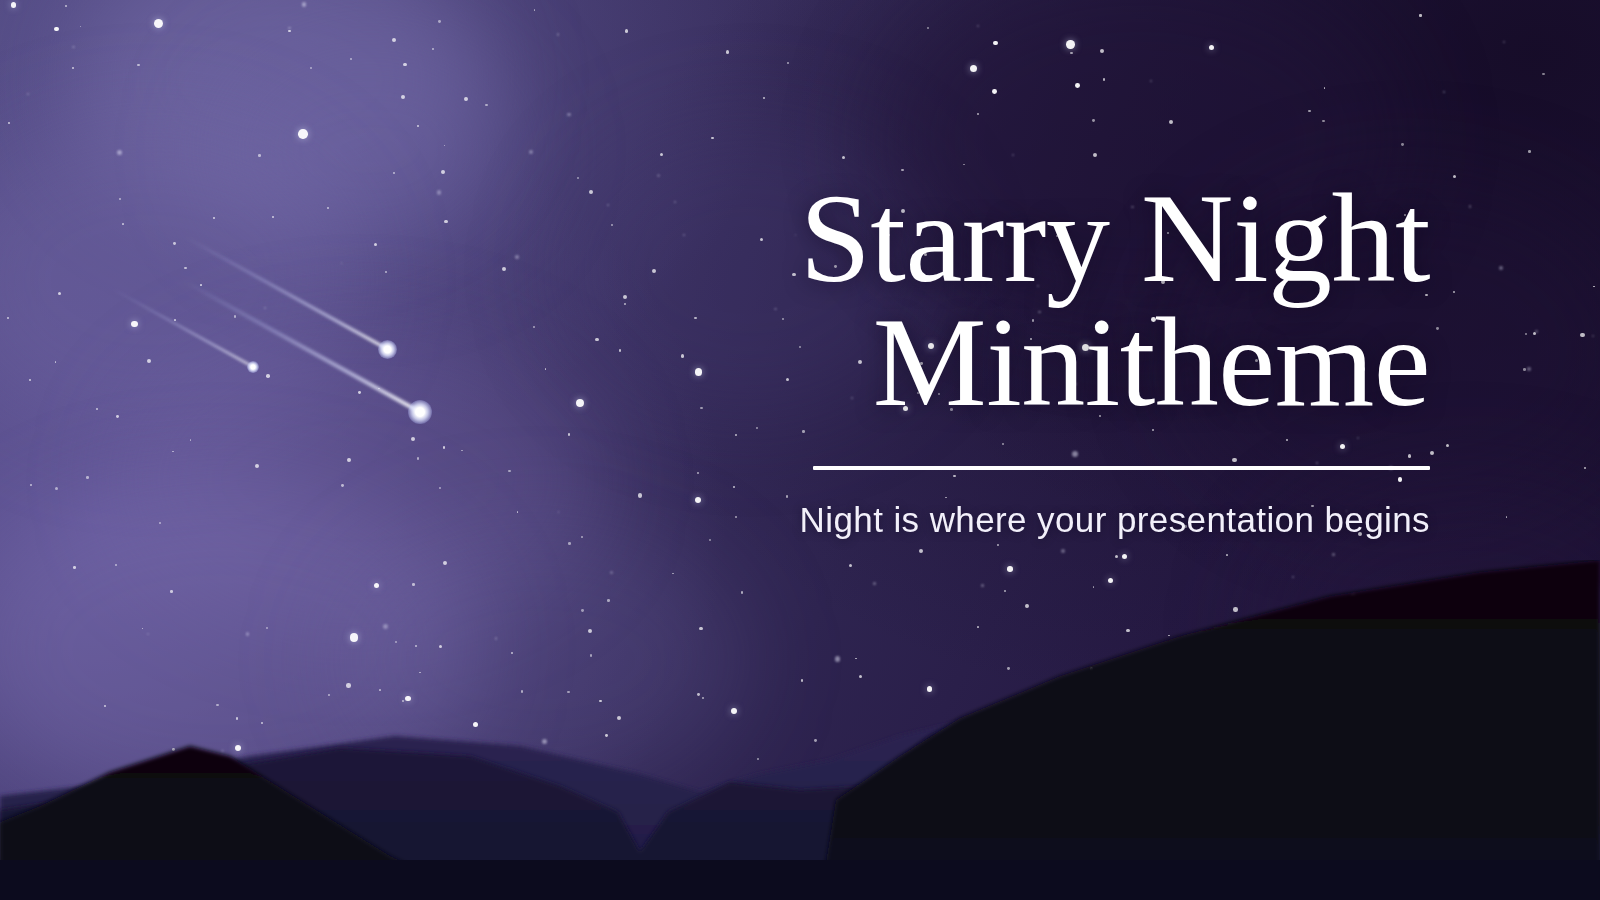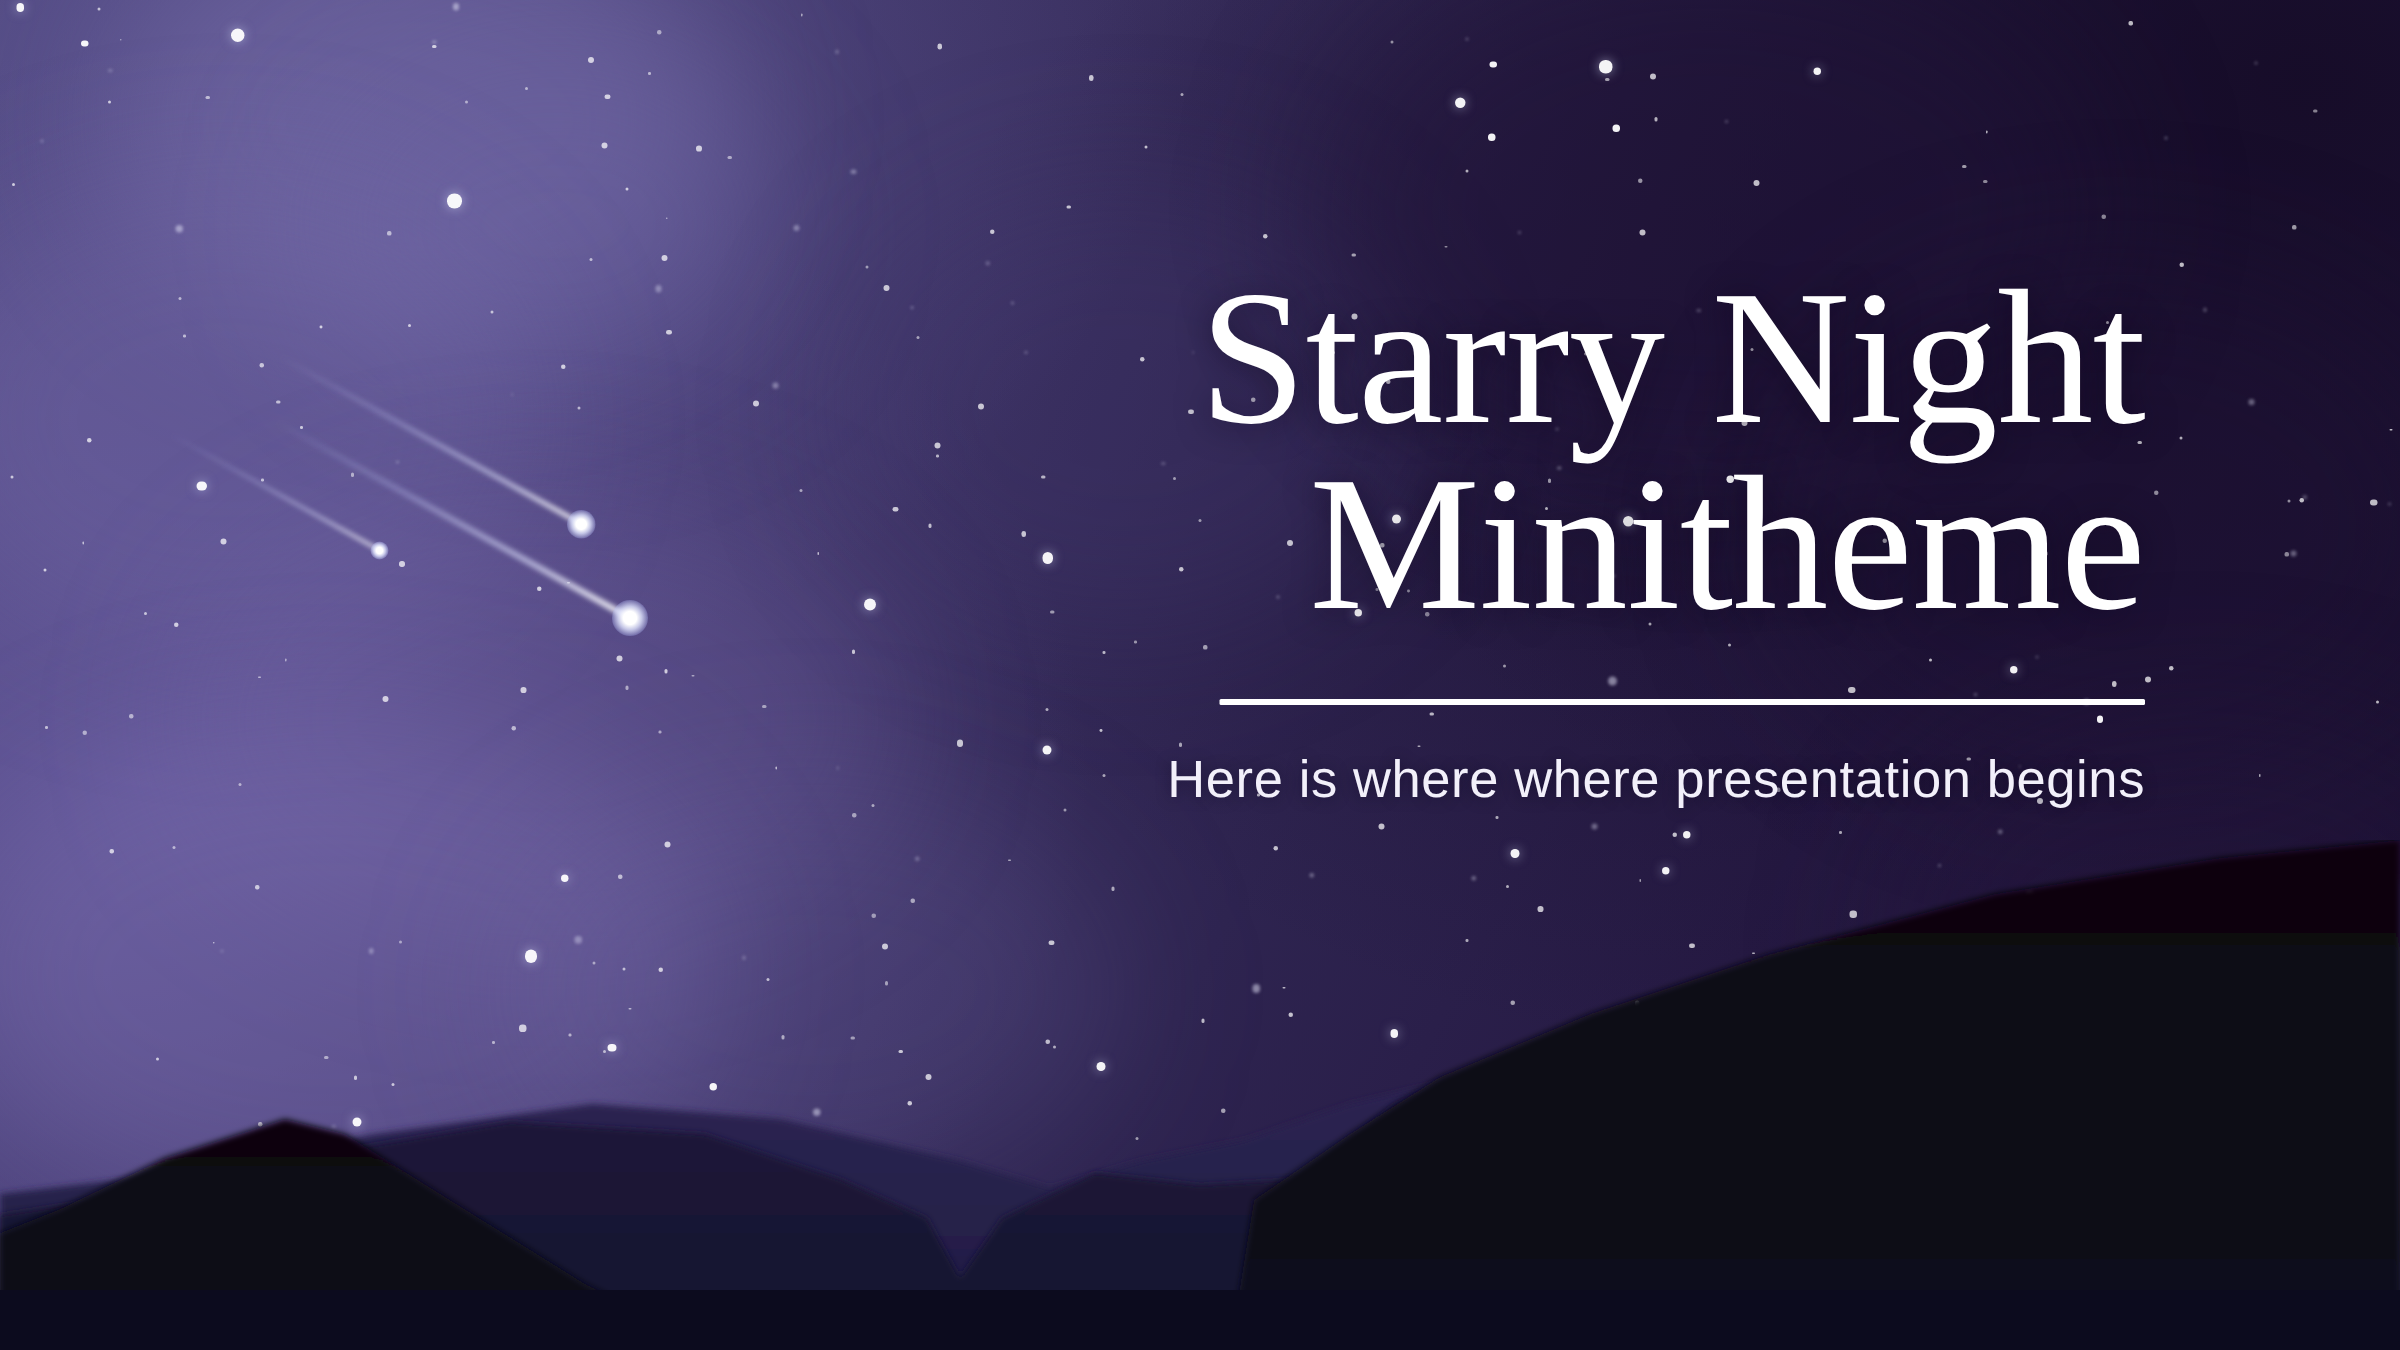--- a/index.html
+++ b/index.html
@@ -513,16 +513,16 @@
       <path id="ridge-near" fill="url(#gNear)" filter="url(#soft)" d="M0,262 L40,246 L110,212 L190,186 L230,196 L300,240 L390,296 L470,336 L540,340 L600,340 L600,340 L0,340 Z"></path>
       <path id="ridge-nearr" fill="url(#gNear)" filter="url(#soft)" d="M820,340 L836,240 L900,196 L960,158 L1060,116 L1180,76 L1330,36 L1480,12 L1600,0 L1600,340 Z"></path>
       <path id="ridge-base" fill="#0c0b1e" d="M0,300 L1600,300 L1600,340 L0,340 Z"></path>
     </svg>
   </div>
 
   <div class="text-block">
     <div class="title-line">Starry Night</div>
     <div class="title-line">Minitheme</div>
     <div class="divider"></div>
-    <div class="subtitle">Here is where where presentation begins</div>
+    <div class="subtitle">Night is where your presentation begins</div>
   </div>
 
 </div>
 
 </body></html>

